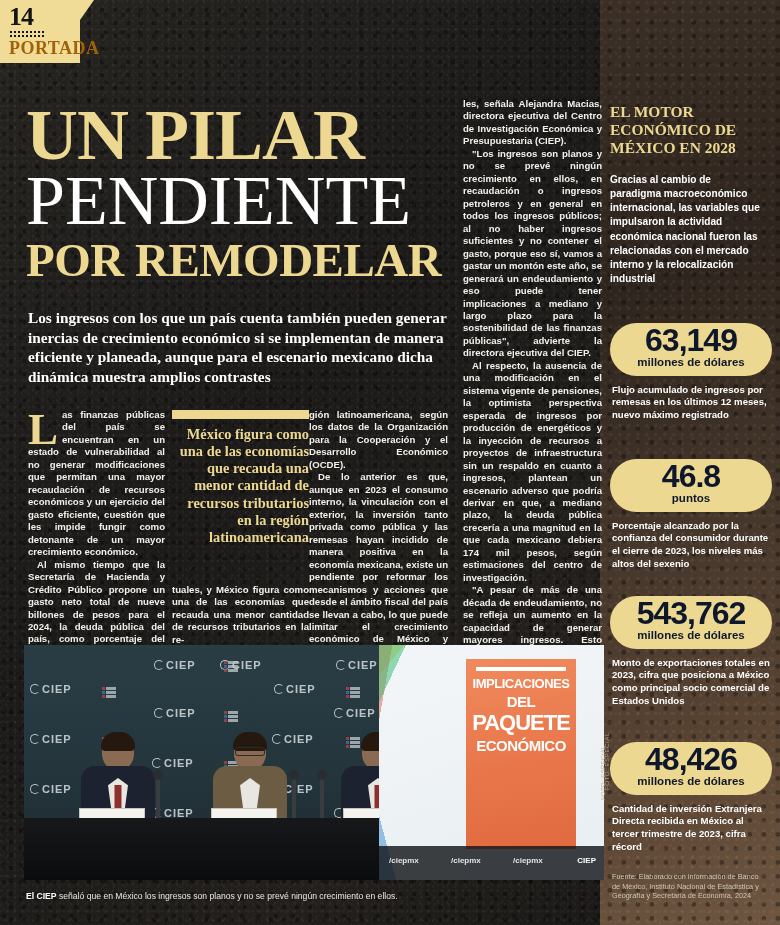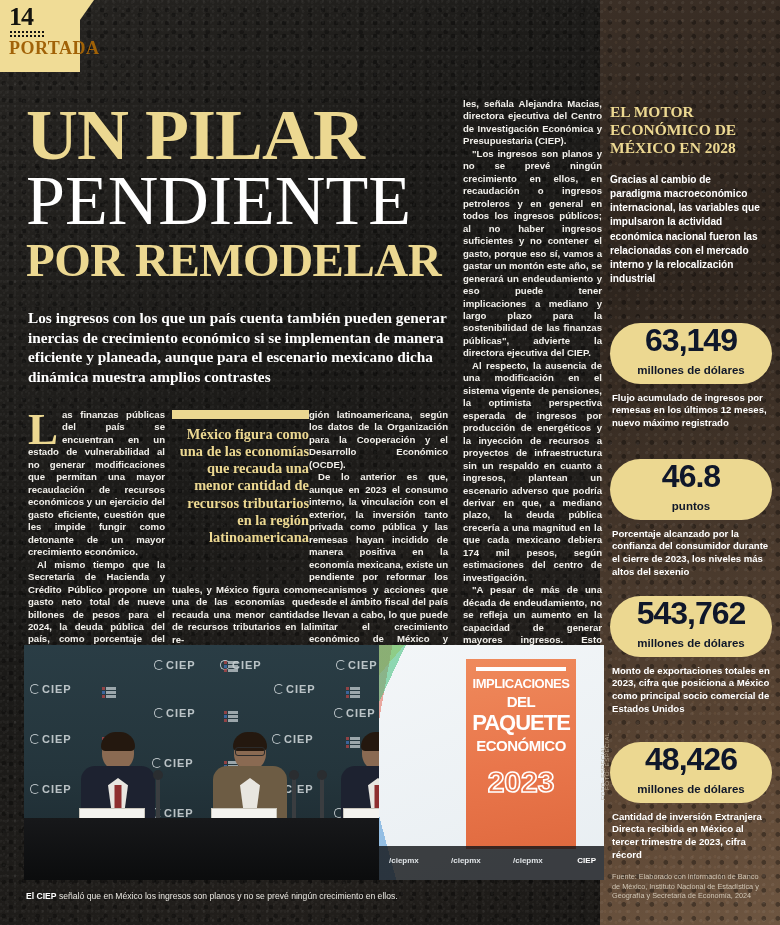--- a/index.html
+++ b/index.html
@@ -30,21 +30,21 @@
     background-image:
       radial-gradient(circle at 20% 30%, rgba(255,255,255,0.05) 0 1.4px, transparent 1.9px),
       radial-gradient(circle at 70% 60%, rgba(0,0,0,0.33) 0 2px, transparent 2.7px),
       radial-gradient(circle at 45% 85%, rgba(255,200,150,0.05) 0 1.2px, transparent 1.7px),
       linear-gradient(160deg,#3b2f26 0%,#2e251e 30%,#4a3a2d 62%,#5c4634 82%,#6e5641 100%);
     background-size:9px 9px,14px 14px,11px 11px,100% 100%;
   }
 
   
   #folio{
-    position:absolute;left:0;top:0;width:80px;height:72px;
+    position:absolute;left:0;top:0;width:80px;height:63px;
     background:#f0dc96;z-index:6;
   }
   #folio-notch{
     position:absolute;left:80px;top:0;width:0;height:0;z-index:6;
     border-top:20px solid #f0dc96;
     border-bottom:16px solid transparent;
     border-right:14px solid transparent;
   }
   #folio .num{
     position:absolute;left:9px;top:2px;
@@ -208,21 +208,21 @@
   }
   .statbox{position:absolute;left:10px;width:162px;}
   .pill{
     background:#ecd891;border-radius:40px;padding:1px 6px 7px;
     text-align:center;color:#0f172a;
   }
   .pill .big{
     font-weight:bold;font-size:32px;line-height:1;letter-spacing:-1px;
     font-family:"Liberation Sans", sans-serif;
   }
-  .pill .unit{font-weight:bold;font-size:11.5px;line-height:1.1;margin-top:8px;}
+  .pill .unit{font-weight:bold;font-size:11.5px;line-height:1.1;margin-top:0;}
   .statdesc{
     margin-top:8px;font-size:9.6px;line-height:1.34;font-weight:bold;color:#ffffff;
     padding-left:2px;
   }
   #sb-source{
     position:absolute;left:12px;top:872px;width:156px;
     font-size:7.3px;line-height:1.32;color:#cfc5b4;font-weight:normal;
   }
   #sb-credit{
     position:absolute;left:3px;top:790px;
@@ -349,21 +349,20 @@
 
     <div class="table"></div>
 
     <div class="banner">
       <div class="poster">
         <div class="bar"></div>
         <div class="l1">IMPLICACIONES</div>
         <div class="l3">DEL</div>
         <div class="l2">PAQUETE</div>
         <div class="l3">ECONÓMICO</div>
-        <div class="l4">2023</div>
       </div>
       <div class="social">
         <span class="s" style="left:10px;">/ciepmx</span>
         <span class="s" style="left:72px;">/ciepmx</span>
         <span class="s" style="left:134px;">/ciepmx</span>
         <span class="s" style="right:8px;color:#fff;">CIEP</span>
       </div>
     </div>
   </div>
 

